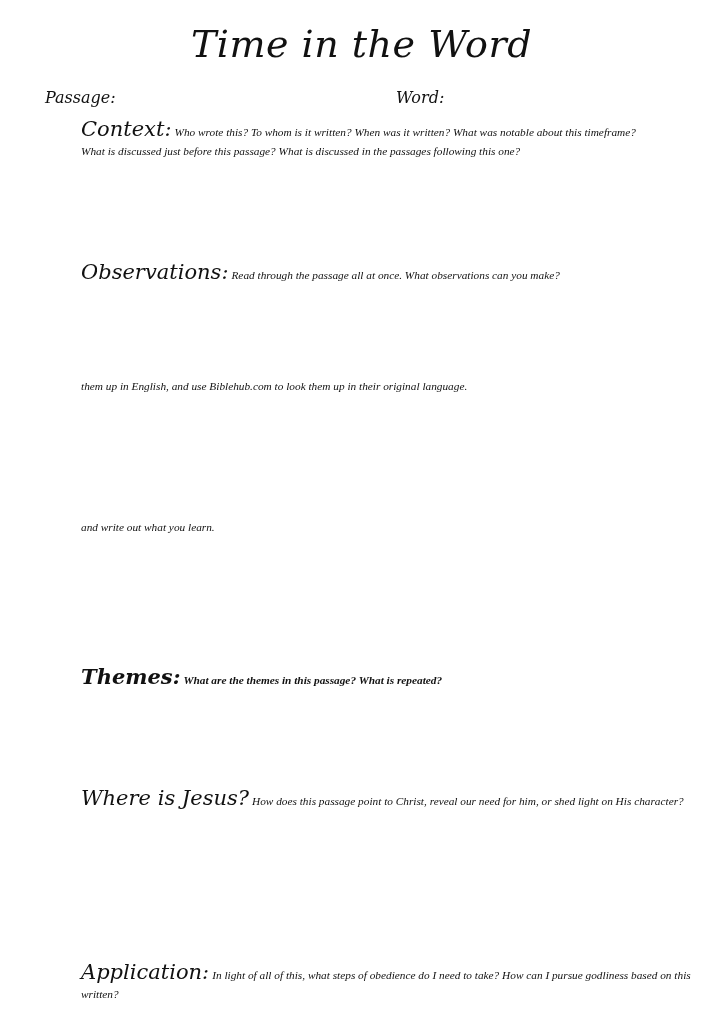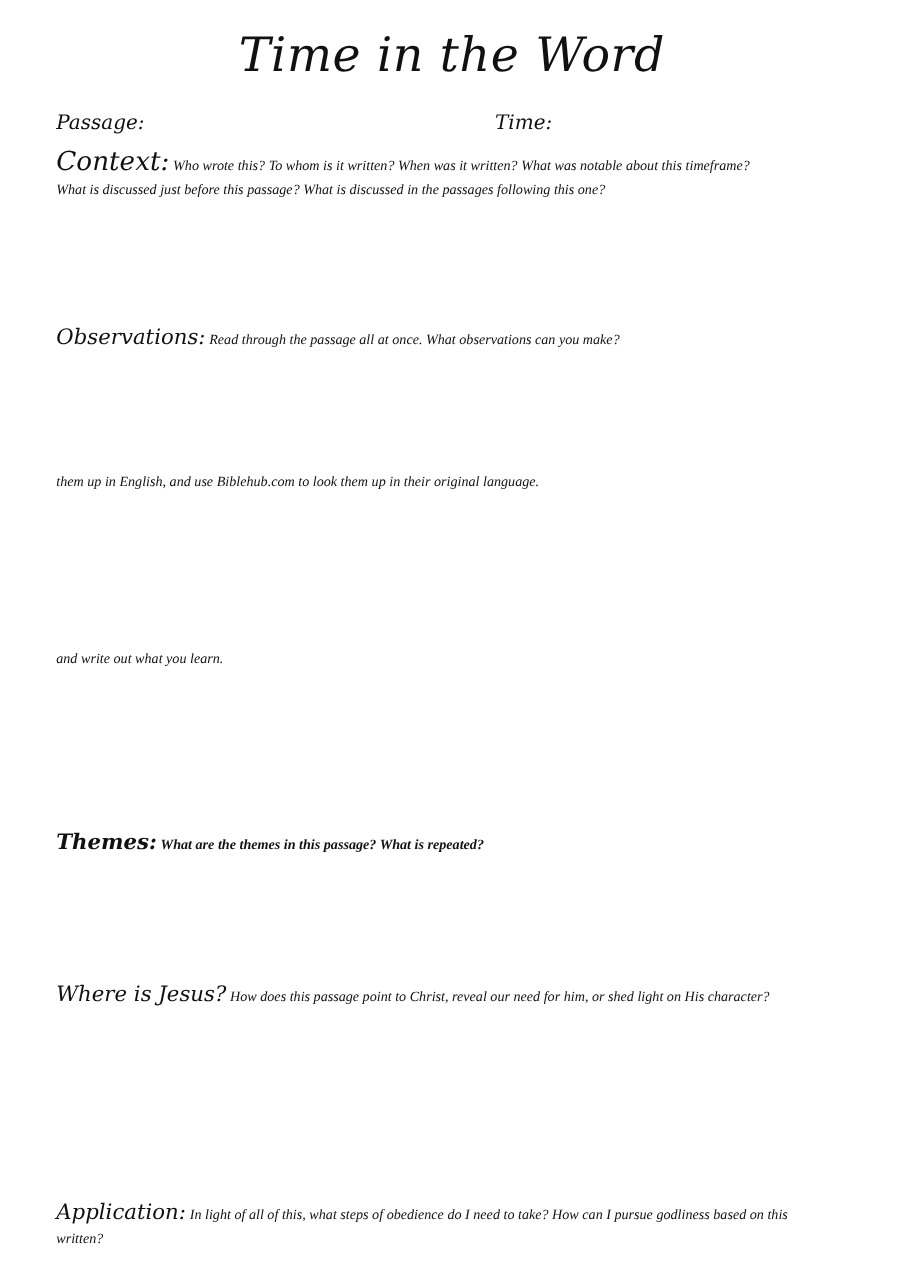--- a/index.html
+++ b/index.html
@@ -4,35 +4,35 @@
 <style>
   html, body { margin:0; padding:0; background:#ffffff; }
   body { width:723px; height:1024px; position:relative; overflow:hidden; color:#111; }
   .title {
     position:absolute; left:0; top:22px; width:723px; text-align:center;
     font-family:"DejaVu Serif", serif; font-style:italic; font-size:38px; letter-spacing:0.5px;
   }
   .field { position:absolute; font-family:"DejaVu Serif", serif; font-style:italic; font-size:16px; }
   .section { position:absolute; left:45px; width:650px; }
   .heading {
-    font-family:"DejaVu Serif", serif; font-style:italic; font-size:17px; margin-right:3px;
+    font-family:"DejaVu Serif", serif; font-style:italic; font-size:21px; margin-right:3px;
   }
   .heading.big { font-size:21px; }
   .prompt {
     font-family:"Liberation Serif", serif; font-style:italic; font-size:11.3px; line-height:19px;
   }
-  .line { white-space:nowrap; }
+  .line { white-space:nowrap;margin-left:36px; }
 </style>
 </head>
 <body>
 
 <div class="title">Time in the Word</div>
 
 <div class="field" style="left:45px; top:88px;">Passage:</div>
-<div class="field" style="left:396px; top:88px;">Time:</div>
+<div class="field" style="left:396px; top:88px;">Word:</div>
 
 <div class="section" style="top:117px;">
   <div class="line"><span class="heading big">Context:</span><span class="prompt">Who wrote this?  To whom is it written?  When was it written? What was notable about this timeframe?</span></div>
   <div class="line prompt">What is discussed just before this passage?  What is discussed in the passages following this one?</div>
 </div>
 
 <div class="section" style="top:260px;">
   <div class="line"><span class="heading">Observations:</span><span class="prompt">Read through the passage all at once. What observations can you make?</span></div>
 </div>
 

